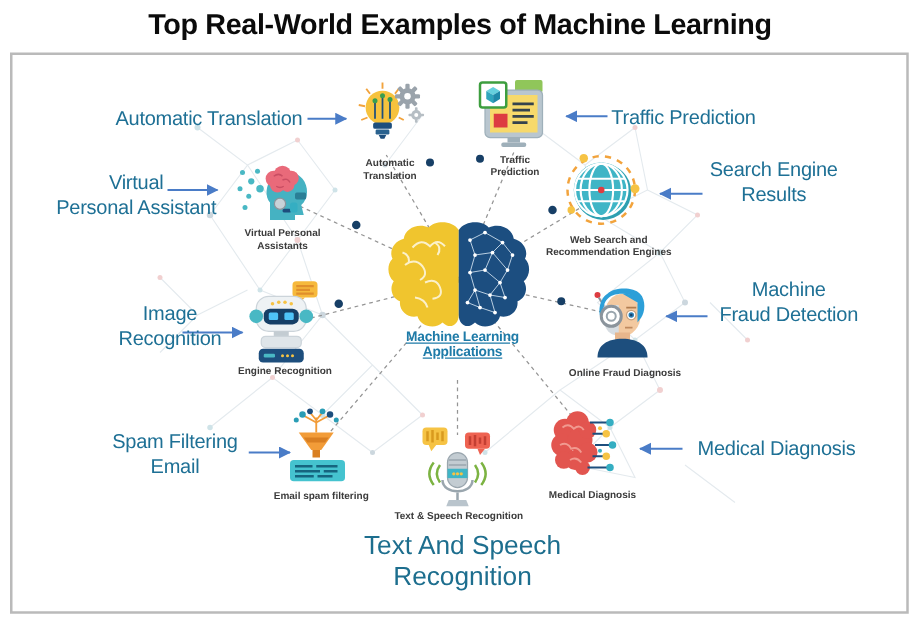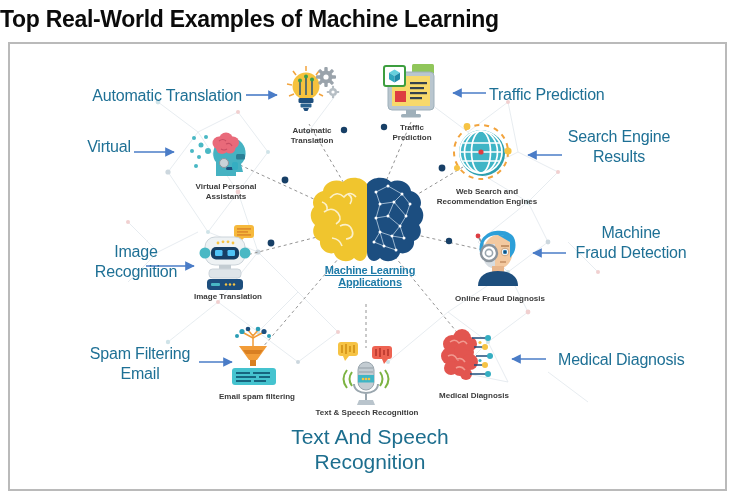--- a/index.html
+++ b/index.html
@@ -1,19 +1,19 @@
 <!DOCTYPE html>
 <html style="--label-teal: #1e7095; --arrow-blue: #4a7cc7; --center-navy: #243447; --center-teal: #1e7ba8; --brain-yellow: #f0c52e; --brain-navy: #1c4e80; --border-gray: #bababa;"><head>
 <meta charset="utf-8">
 <style>
   html,body{margin:0;padding:0;background:#fff;}
   #stage{position:relative;width:736px;height:500px;background:#fff;overflow:hidden;
          font-family:"Liberation Sans",sans-serif;}
   .abs{position:absolute;}
-  #title{left:0;top:6px;width:736px;font-size:23px;font-weight:bold;
+  #title{left:0;top:6px;width:736px;text-align:center;font-size:23px;font-weight:bold;
          color:#0b0b0b;letter-spacing:-0.3px;margin:0;}
   #frame{left:8px;top:42px;width:715px;height:445px;border:2px solid var(--border-gray,#bababa);
          background:#fff;}
   .lbl{font-size:16px;line-height:1.22;color:var(--label-teal,#1e7095);letter-spacing:-0.2px;}
   .lbl .ln{display:block;}
   .right{text-align:right;} .center{text-align:center;} .left{text-align:left;}
   .cap{font-size:8px;font-weight:bold;color:#3b3b3b;line-height:1.3;text-align:center;}
   .nowrap{white-space:nowrap;}
   #center-text{text-align:center;}
   #center-text .c1,#center-text .c3{font-size:11px;font-weight:bold;color:var(--center-navy,#243447);}
@@ -415,30 +415,31 @@
       <path d="M20,44 C20,56 44,56 44,44" stroke="#9aa6ae" stroke-width="2" fill="none"></path>
       <line x1="32" y1="54" x2="32" y2="60" stroke="#9aa6ae" stroke-width="2"></line>
       <polygon points="25,60 39,60 41,65 23,65" fill="#b9c4cc"></polygon>
     </svg>
   </div>
 
   <div class="abs cap" style="left:283px;top:126px;width:58px">Automatic Translation</div>
   <div class="abs cap" style="left:385px;top:123px;width:54px">Traffic Prediction</div>
   <div class="abs cap" style="left:190px;top:182px;width:72px">Virtual Personal Assistants</div>
   <div class="abs cap" style="left:434px;top:187px;width:106px">Web Search and Recommendation Engines</div>
-  <div class="abs cap nowrap" style="left:182px;top:292px;width:92px">Image Translation</div>
+  <div class="abs cap nowrap" style="left:182px;top:292px;width:92px">Engine Recognition</div>
   <div class="abs cap nowrap" style="left:452px;top:294px;width:96px">Online Fraud Diagnosis</div>
   <div class="abs cap nowrap" style="left:212px;top:392px;width:90px">Email spam filtering</div>
   <div class="abs cap nowrap" style="left:434px;top:391px;width:80px">Medical Diagnosis</div>
   <div class="abs cap nowrap" style="left:314px;top:408px;width:106px">Text &amp; Speech Recognition</div>
 
   <div class="abs lbl right" style="left:40px;top:86px;width:202px">Automatic Translation</div>
 
   <div class="abs lbl center" style="left:16px;top:137px;width:186px">
     <span class="ln">Virtual</span>
+    <span class="ln">Personal Assistant</span>
   </div>
 
   <div class="abs lbl center" style="left:55px;top:242px;width:162px">
     <span class="ln">Image</span>
     <span class="ln">Recognition</span>
   </div>
 
   <div class="abs lbl center" style="left:58px;top:344px;width:164px">
     <span class="ln">Spam Filtering</span>
     <span class="ln">Email</span>

